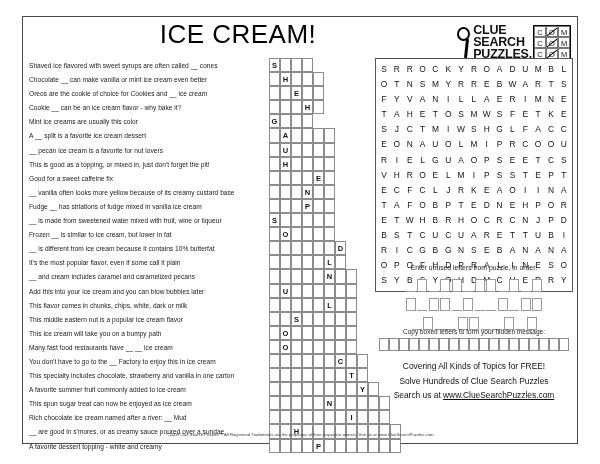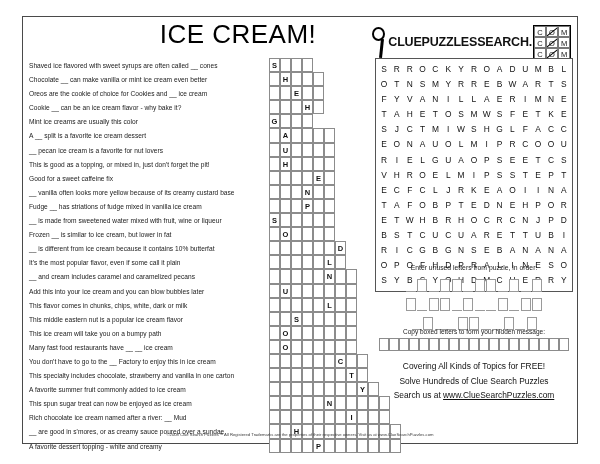--- a/index.html
+++ b/index.html
@@ -32,21 +32,21 @@
   .logo-glass{width:16px;height:34px;position:relative;flex:0 0 auto;margin-right:1px;}
   .logo-glass .ring{
     position:absolute;left:1px;top:2px;width:13px;height:14px;border:2.5px solid #000;
     border-radius:50%;box-sizing:border-box;
   }
   .logo-glass .handle{
     position:absolute;left:10px;top:14px;width:2.6px;height:19px;background:#000;
     transform:rotate(6deg);transform-origin:top center;
   }
   .logo-words{
-    display:flex;flex-direction:row;justify-content:center;
+    display:flex;flex-direction:column;justify-content:center;
     font-weight:bold;font-size:12.5px;line-height:12px;letter-spacing:-.2px;
     font-family:"Liberation Sans","DejaVu Sans",sans-serif;
   }
   .logo-words span{display:block;white-space:nowrap;}
   .logo-grid{
     display:grid;grid-template-columns:repeat(3,12px);grid-auto-rows:11px;
     border:1.5px solid #000;margin-left:1px;
   }
   .logo-grid div{
     border:.5px solid #777;font-size:7.5px;line-height:11px;text-align:center;
@@ -119,22 +119,22 @@
 
     <div class="title">ICE CREAM!</div>
 
     <div class="logo">
       <div class="logo-glass">
         <div class="ring"></div>
           <div class="handle"></div>
       </div>
       <div class="logo-words">
         <span>CLUE</span>
-        <span>PUZZLES</span>
-        <span>SEARCH.</span>
+        <span>SEARCH</span>
+        <span>PUZZLES.</span>
       </div>
       <div class="logo-grid" id="logo-grid">
           <div>C</div>
           <div class="slash">O</div>
           <div>M</div>
           <div>C</div>
           <div class="slash">O</div>
           <div>M</div>
           <div>C</div>
           <div class="slash">O</div>

